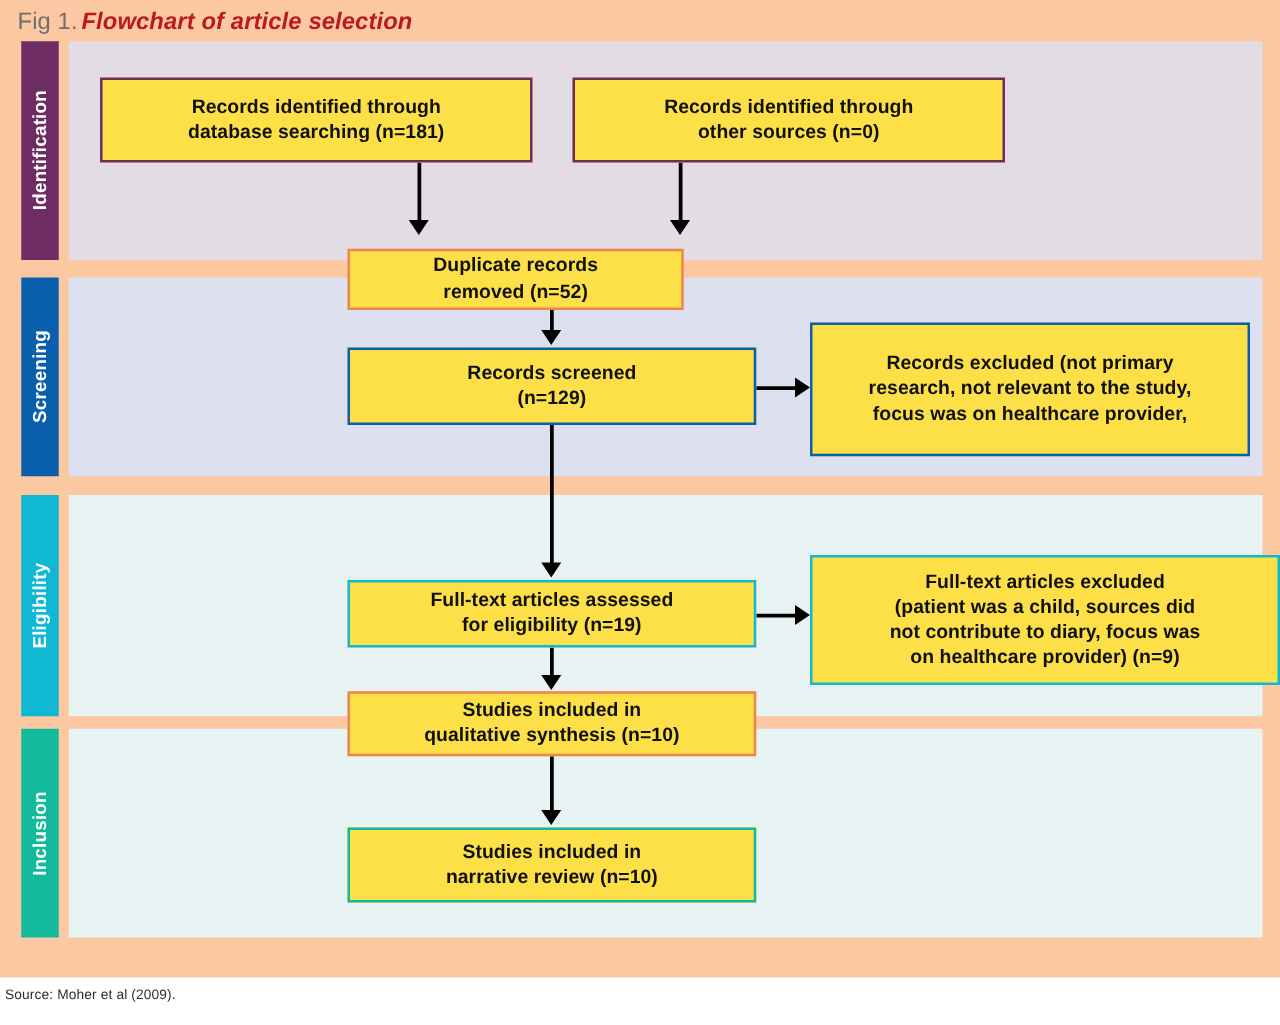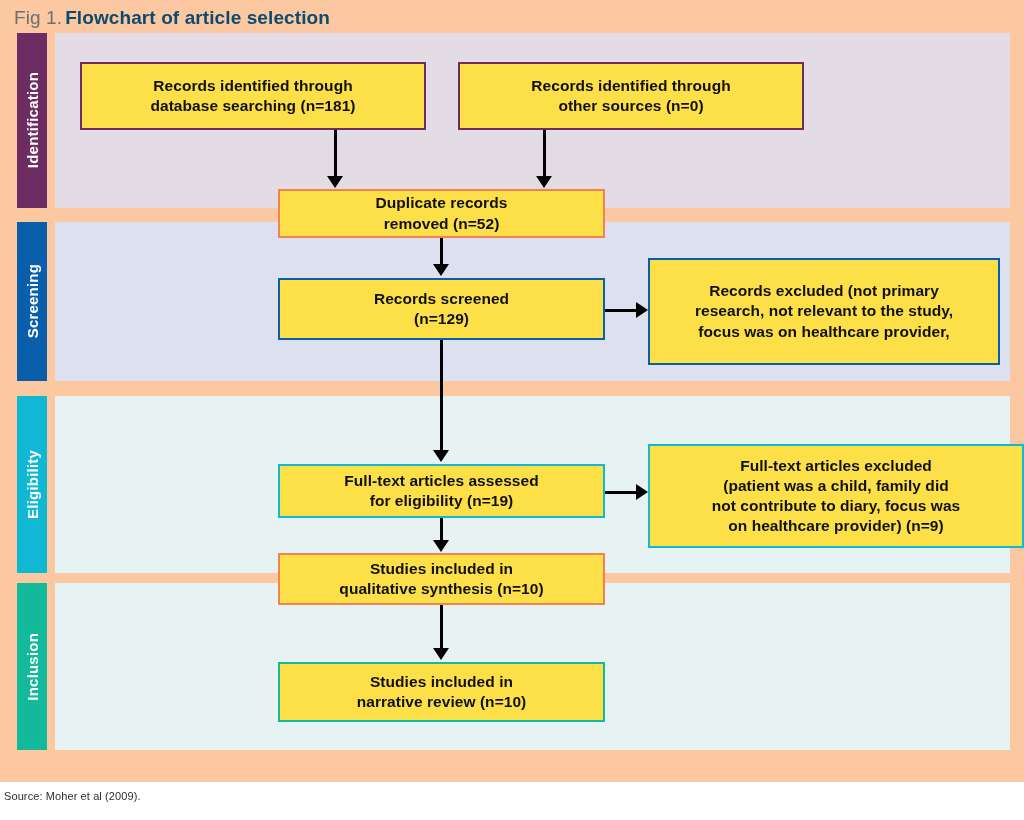--- a/index.html
+++ b/index.html
@@ -41,23 +41,24 @@
     white-space: nowrap;
     font-size: 19px;
     letter-spacing: 0.1px;
   }
   .fig-title .fig-num {
     color: #6f6f6f;
     font-weight: 400;
     text-align: right;
   }
   .fig-title .fig-name {
-    color: #0c4a6e;
+    color: #b91c1c;
     font-weight: 700;
     margin-left: 3px;
+    font-style: italic;
   }
 
   
   .stage-tab {
     position: absolute;
     left: 17px;
     width: 30px;
     box-sizing: border-box;
     color: #ffffff;
     font-weight: 700;
@@ -200,21 +201,21 @@
     </span>
   </div>
 
   <div class="flow-box" style="left:458px; top:62px; width:346px; height:68px; border-color:#6d2d63;">
     <span class="box-text">
       <span>Records identified through</span><br>
       <span>other sources (n=0)</span>
     </span>
   </div>
 
-  <div class="flow-box" style="left:278px; top:189px; width:327px; height:49px; border-color:#ef8354;">
+  <div class="flow-box" style="left:278px; top:199px; width:269px; height:49px; border-color:#ef8354;">
     <span class="box-text">
       <span>Duplicate records</span><br>
       <span>removed (n=52)</span>
     </span>
   </div>
 
   <div class="flow-box" style="left:278px; top:278px; width:327px; height:62px; border-color:#0a5fac;">
     <span class="box-text">
       <span>Records screened</span><br>
       <span>(n=129)</span>
@@ -232,21 +233,21 @@
   <div class="flow-box" style="left:278px; top:464px; width:327px; height:54px; border-color:#10b8d4;">
     <span class="box-text">
       <span>Full-text articles assessed</span><br>
       <span>for eligibility (n=19)</span>
     </span>
   </div>
 
   <div class="flow-box" style="left:648px; top:444px; width:376px; height:104px; border-color:#10b8d4;">
     <span class="box-text">
       <span>Full-text articles excluded</span><br>
-      <span>(patient was a child, family did</span><br>
+      <span>(patient was a child, sources did</span><br>
       <span>not contribute to diary, focus was</span><br>
       <span>on healthcare provider) (n=9)</span>
     </span>
   </div>
 
   <div class="flow-box" style="left:278px; top:553px; width:327px; height:52px; border-color:#ef8354;">
     <span class="box-text">
       <span>Studies included in</span><br>
       <span>qualitative synthesis (n=10)</span>
     </span>

